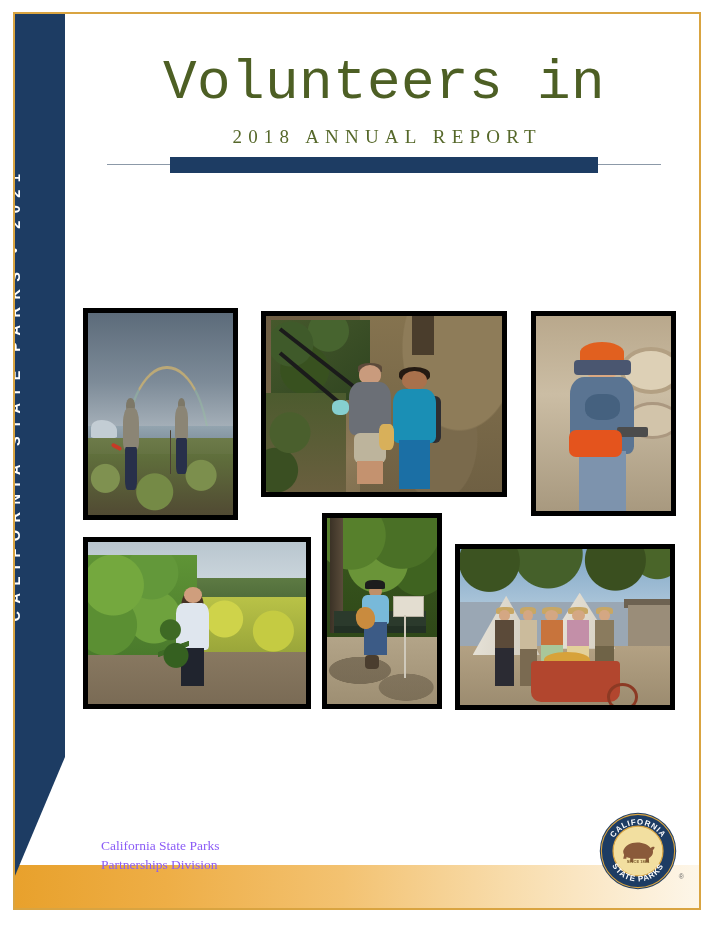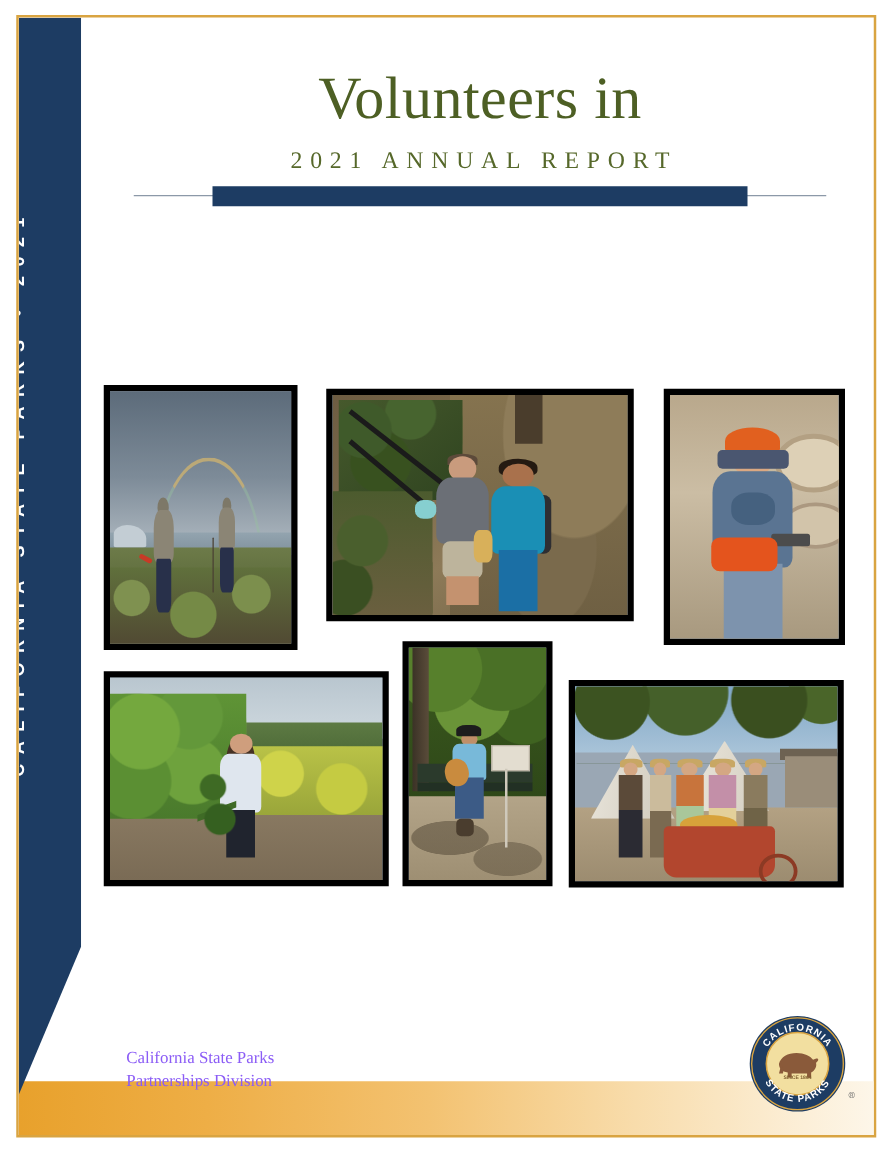--- a/index.html
+++ b/index.html
@@ -64,22 +64,22 @@
 
   
   .title-wrap {
     position: absolute;
     left: 50px; top: 40px;
     width: 638px;
     text-align: center;
     z-index: 2;
   }
   .main-title {
-    font-family: Liberation Serif, serif;
-    font-size: 48px;
+    font-family: Liberation Mono, monospace;
+    font-size: 56px;
     line-height: 1.04;
     color: #4d5f24;
     letter-spacing: 0.4px;
     margin: 0;
     font-weight: normal;
   }
   .main-title .l2 { display: block; }
 
   .subtitle {
     margin: 14px 0 0 0;
@@ -422,21 +422,21 @@
   <div class="gold-frame">
 
     <div class="spine">
       <div class="spine-text">CALIFORNIA STATE PARKS • 2021</div>
     </div>
 
     <div class="title-wrap">
       <h1 class="main-title">
         <span>Volunteers in</span>
       </h1>
-      <div class="subtitle">2021 ANNUAL REPORT</div>
+      <div class="subtitle">2018 ANNUAL REPORT</div>
       <div class="rule-wrap">
         <div class="thin-rule"></div>
         <div class="navy-bar"></div>
       </div>
     </div>
 
     <div class="collage">
 
       <div class="photo ph-a">
         <div class="img">

